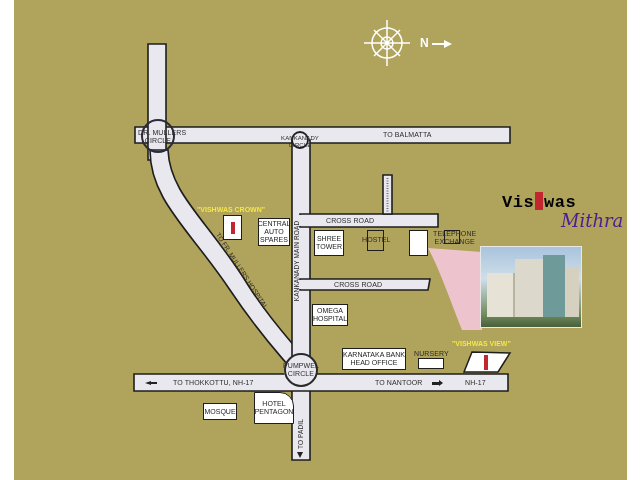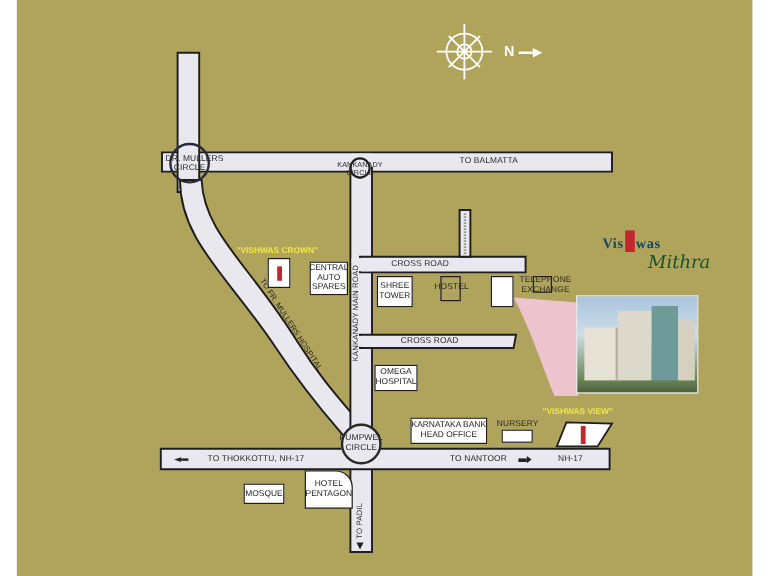--- a/index.html
+++ b/index.html
@@ -5,23 +5,23 @@
   html, body { margin: 0; padding: 0; }
   body { width: 640px; height: 480px; background: #ffffff; position: relative; overflow: hidden; font-family: "Liberation Sans", sans-serif; }
   #map { position: absolute; left: 14px; top: 0; width: 613px; height: 480px; background: #b0a35b; overflow: hidden; }
   #map svg.roads { position: absolute; left: -14px; top: 0; width: 640px; height: 480px; }
   .lbl { position: absolute; font-size: 7px; color: #2a2a2a; letter-spacing: 0.1px; white-space: nowrap; text-align: center; line-height: 8px; }
   .box { position: absolute; background: #ffffff; border: 1.5px solid #1e1e1e; box-sizing: border-box; font-size: 7px; color: #222; text-align: center; line-height: 8px; display: flex; align-items: center; justify-content: center; }
   .yellow { color: #f2e74a; font-size: 7px; font-weight: bold; position: absolute; white-space: nowrap; }
   .logo-mark { position: absolute; background: #fff; border: 1.5px solid #1e1e1e; box-sizing: border-box; display:flex; align-items:center; justify-content:center; }
   .logo-mark span { display:block; width:4px; height:12px; background:#c2262e; }
   .brand { position: absolute; left: 488px; top: 192px; }
-  .brand-title { font-family: Liberation Serif, serif; font-size: 12px; font-weight: bold; color: #0c4a6e; letter-spacing: 0.5px; }
+  .brand-title { font-family: Liberation Mono, monospace; font-size: 17px; font-weight: bold; color: #000000; letter-spacing: 0.5px; }
   .brand-title .i { display:inline-block; width:8px; height:18px; background:#c2262e; vertical-align:-3px; margin: 0 1px; }
-  .brand-sub { font-family: "DejaVu Serif", serif; font-style: italic; font-size: 15px; color: #14532d; margin-left: 38px; margin-top: -2px; }
+  .brand-sub { font-family: "DejaVu Serif", serif; font-style: italic; font-size: 18px; color: #4c1d95; margin-left: 59px; margin-top: -2px; }
   .photo { position: absolute; left: 480px; top: 246px; width: 100px; height: 80px; border: 1px solid #e8e8e8; background: linear-gradient(#a9c4dc 0%, #cfdeea 40%, #6f8a5a 85%, #49603c 100%); overflow: hidden; }
   .bldg { position: absolute; bottom: 10px; }
   .compass { position: absolute; left: 352px; top: 18px; }
   .compass-n { position: absolute; left: 420px; top: 36px; color: #fff; font-weight: bold; font-size: 12px; }
 </style>
 </head>
 <body>
 
 <div id="map">
   <svg class="roads" viewBox="0 0 640 480">

